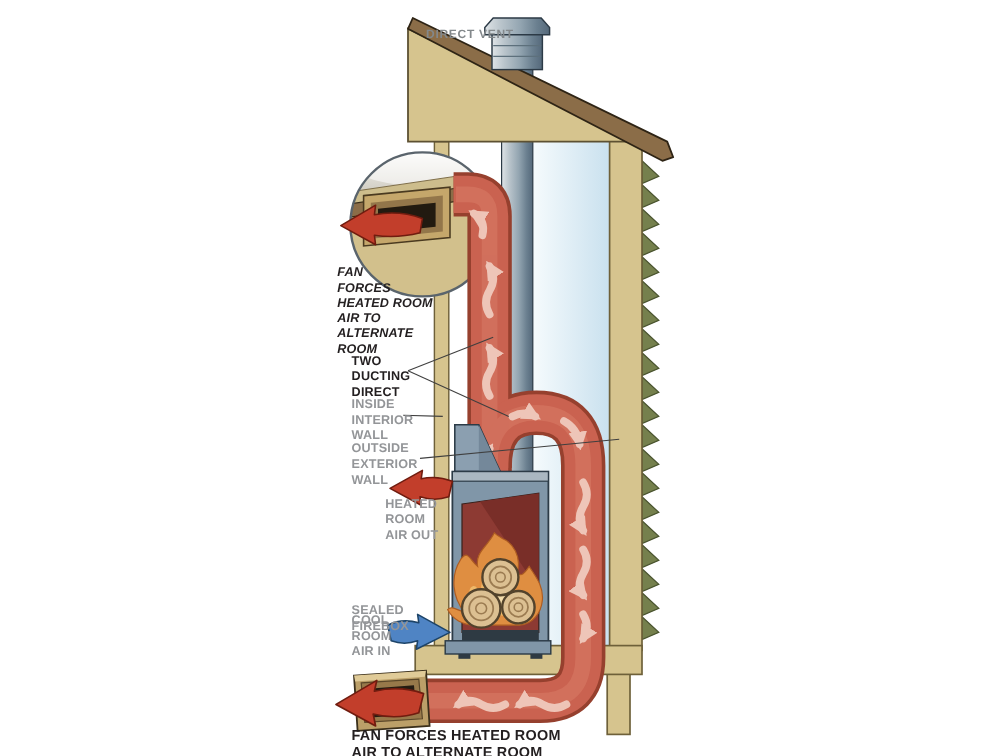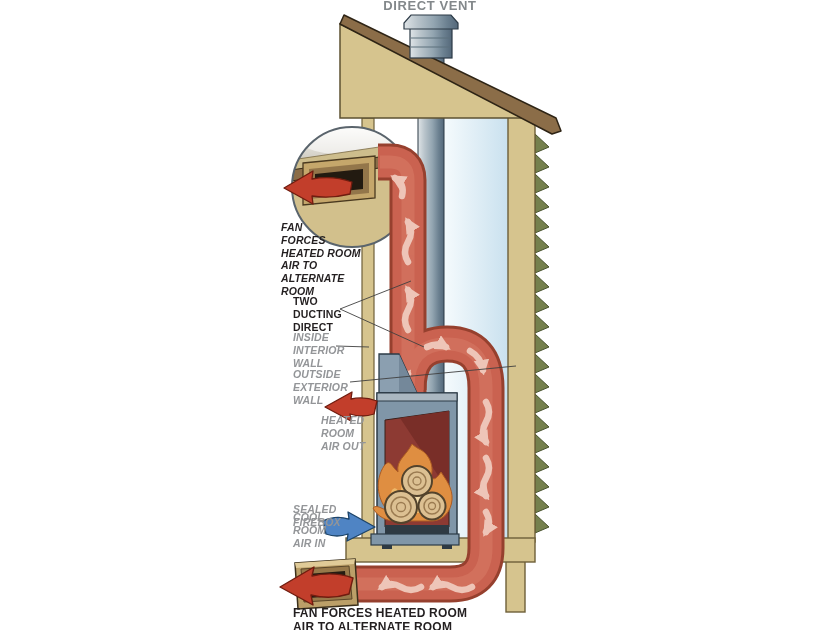--- a/index.html
+++ b/index.html
@@ -1,22 +1,22 @@
 <!DOCTYPE html>
 <html><head>
 <meta charset="utf-8">
 <style>
   html,body{margin:0;padding:0;background:#fff;}
   #stage{position:relative;width:840px;height:630px;background:#ffffff;overflow:hidden;
          font-family:"Liberation Sans",sans-serif;}
   #diagram{position:absolute;left:0;top:0;}
   .lbl{position:absolute;font-weight:bold;font-size:10.5px;line-height:12.8px;
        letter-spacing:.15px;white-space:pre-line;color:#231f20;}
-  .lbl.gray{color:#939598;font-style:italic;}
-  .lbl.title{color:#83888b;font-size:13px;letter-spacing:.6px;width:150px;text-align:center;}
+  .lbl.gray{color:#939598;}
+  .lbl.title{color:#83888b;font-size:10px;letter-spacing:.6px;width:150px;text-align:left;margin-top:24px;}
   .lbl.big{font-size:12px;line-height:14px;letter-spacing:.2px;}
 </style>
 </head>
 <body>
 
 <div id="stage">
 
 <svg id="diagram" width="840" height="630" viewBox="0 0 840 630">
   <defs>
     <linearGradient id="gCav" x1="0" y1="0" x2="1" y2="0">

